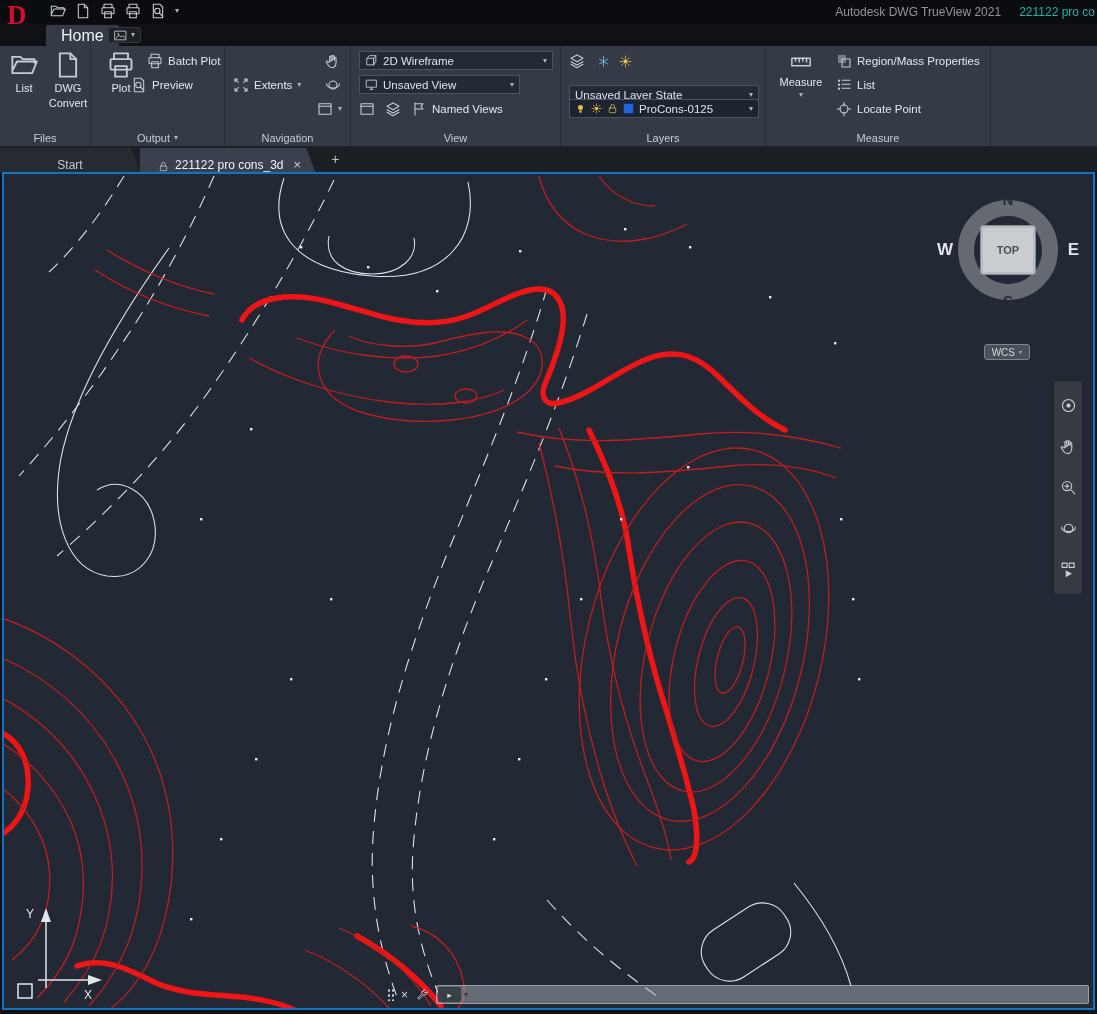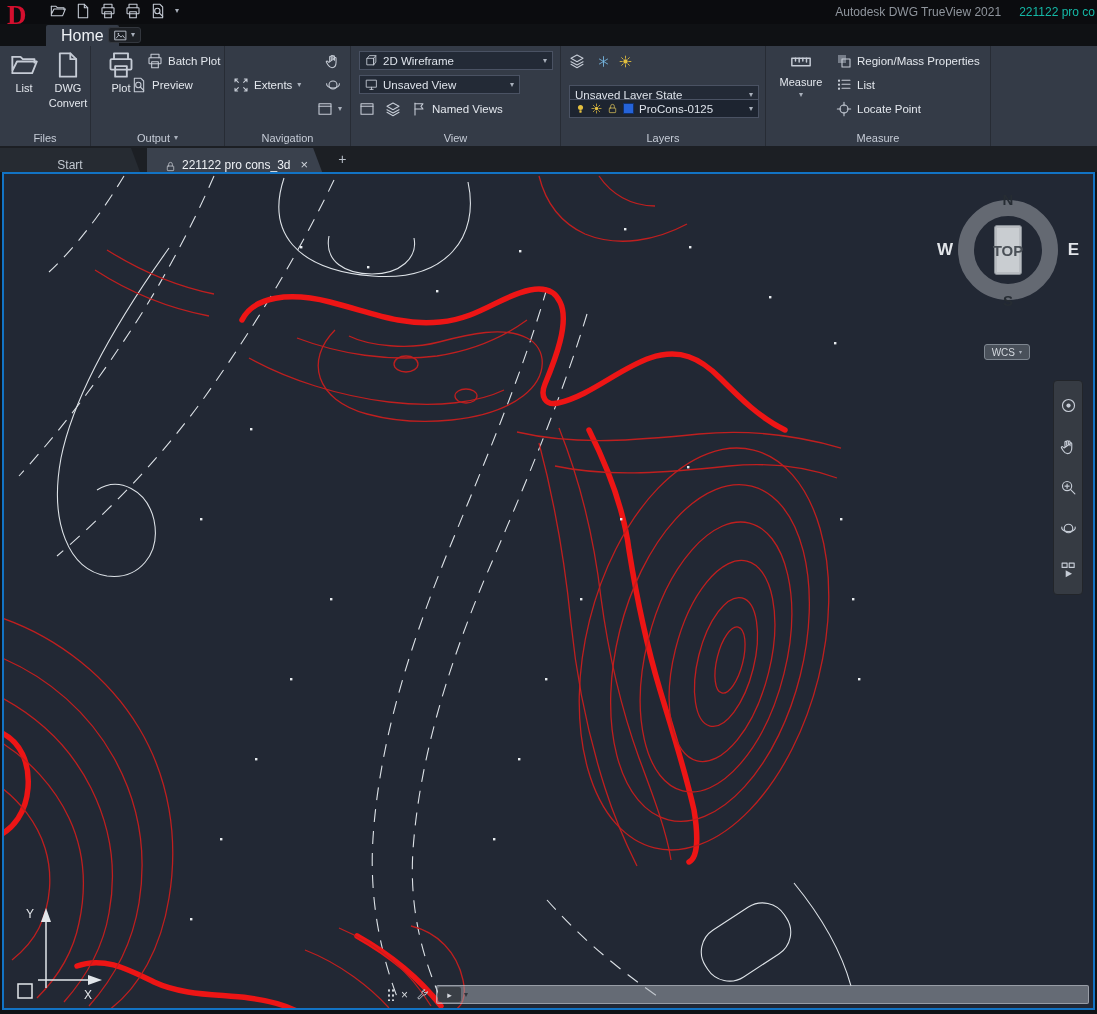--- a/index.html
+++ b/index.html
@@ -33,42 +33,42 @@
   .ic.sm{width:13px;height:13px}
   .combo{position:absolute;height:19px;background:#232a36;border:1px solid #4a5263;display:flex;align-items:center;gap:5px;padding:0 5px;color:#dde2ea;font-size:11.5px}
   .combo .ic{width:13px;height:13px}
   .combo .caret{margin-left:auto}
   .swatch{width:11px;height:11px;background:var(--layer_swatch,#2563d9);border:1px solid #10316e;flex:none}
 
   
   .filetabs{position:absolute;left:0;top:146px;right:0;height:26px;background:#1c1f24;display:flex;align-items:flex-end}
   .ftab{height:24px;display:flex;align-items:flex-end;gap:6px;padding:0 18px;font-size:12px;clip-path:polygon(0 0,calc(100% - 9px) 0,100% 100%,0 100%)}
   .ftab.start{background:#262b32;color:#c2c8d0;width:140px;justify-content:center}
-  .ftab.active{background:#3a414d;color:#eef1f5;padding-right:14px;margin-left:7px}
+  .ftab.active{background:#3a414d;color:#eef1f5;padding-right:14px;margin-left:0}
   .tabx{font-size:13px;color:#cfd4db;margin-left:4px}
   .newtab{margin-left:16px;margin-bottom:5px;font-size:14px;color:#b9bfc8}
 
   
   .canvas{position:absolute;left:2px;top:172px;right:2px;bottom:4px;background:var(--canvas_bg,#222834);border:2px solid var(--accent_border,#1273c4)}
   .drawing-svg{position:absolute;inset:0;width:100%;height:100%}
   .drawing-svg .w{fill:none;stroke:var(--white_line,#dde2e7);stroke-width:1.1}
   .drawing-svg .wd{fill:none;stroke:var(--white_line,#dde2e7);stroke-width:1.1;stroke-dasharray:13 9}
   .drawing-svg .r{fill:none;stroke:var(--red_thin,#bf1f1f);stroke-width:1.3}
   .drawing-svg .R{fill:none;stroke:var(--red_thick,#ed1515);stroke-width:5.5;stroke-linecap:round}
   .drawing-svg .pt{fill:#e8ecef;stroke:none}
 
   
   .vcube{position:absolute;top:11px;right:20px;width:130px;height:130px}
   .vc-ring{position:absolute;inset:15px;border-radius:50%;border:16px solid rgba(154,159,166,.55)}
   .vc-letter{position:absolute;font-weight:bold;font-size:15px}
   .vc-n{top:6px;left:50%;transform:translateX(-50%);color:#262c33}
   .vc-s{bottom:6px;left:50%;transform:translateX(-50%);color:#262c33}
   .vc-w{left:-6px;top:50%;transform:translateY(-50%);color:#e2e5e9;font-size:17px}
   .vc-e{right:-6px;top:50%;transform:translateY(-50%);color:#e2e5e9;font-size:17px}
-  .vc-top{position:absolute;left:50%;top:50%;transform:translate(-50%,-50%);width:28px;height:50px;background:#c9cdd1;border:1px solid #878d94;border-radius:3px;display:flex;align-items:center;justify-content:center;font-size:15px;font-weight:bold;color:#4a5057;box-shadow:inset 0 0 0 2px #b8bcc1}
+  .vc-top{position:absolute;left:50%;top:50%;transform:translate(-50%,-50%);width:56px;height:50px;background:#c9cdd1;border:1px solid #878d94;border-radius:3px;display:flex;align-items:center;justify-content:center;font-size:11px;font-weight:bold;color:#4a5057;box-shadow:inset 0 0 0 2px #b8bcc1}
 
   .wcs{position:absolute;top:170px;right:63px;height:16px;padding:0 7px;background:#49505a;border:1px solid #7e8690;border-radius:3px;display:flex;align-items:center;gap:4px;font-size:10px;color:#d4d8de}
   .wcs .caret{font-size:6px}
 
   .navbar{position:absolute;top:206px;right:10px;width:30px;height:215px;background:rgba(56,61,69,.9);border:1px solid #22252a;border-radius:4px;display:flex;flex-direction:column;align-items:center;justify-content:space-around;padding:4px 0;color:#ccd2d9}
   .navbar .ic{width:17px;height:17px}
 
   .ucs{position:absolute;left:8px;bottom:8px;width:100px;height:100px;color:#e2e6ea}
   .ucs text{fill:#e2e6ea;font-size:12px;font-family:"Liberation Sans",sans-serif}
   .ucs path,.ucs rect,.ucs line{stroke:#e2e6ea;stroke-width:1.5;fill:none}

